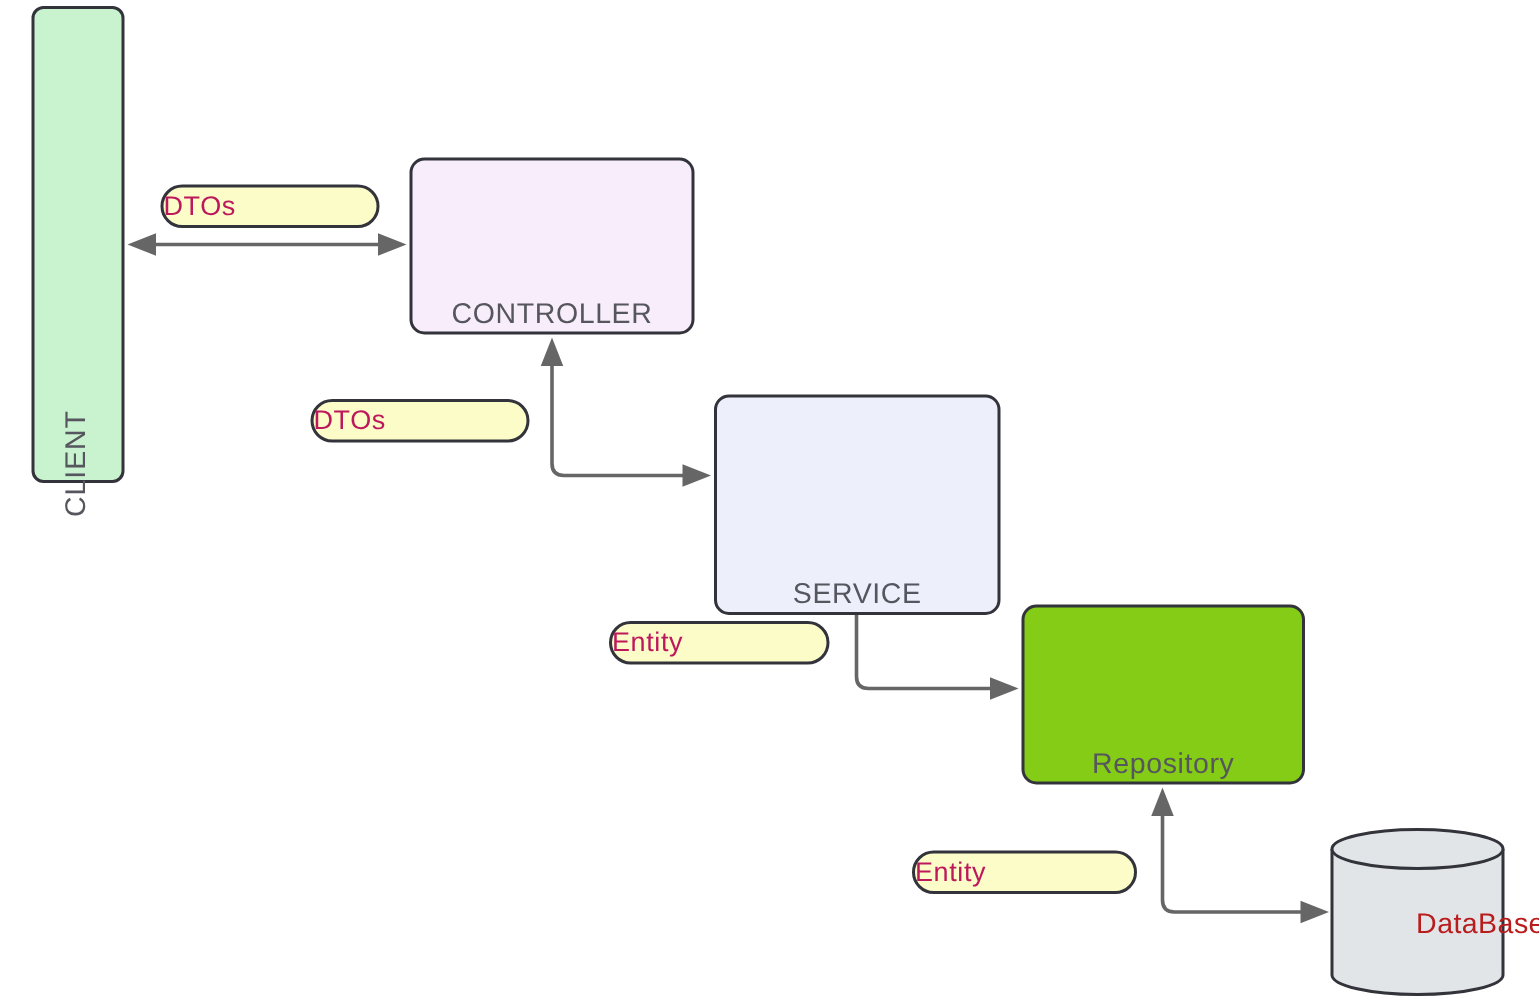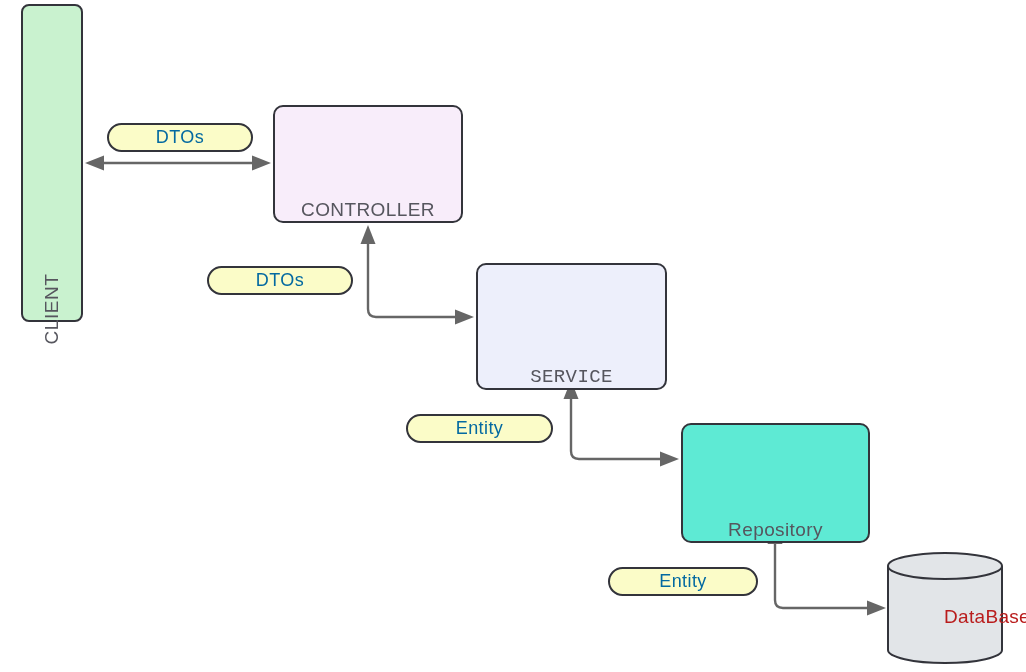--- a/index.html
+++ b/index.html
@@ -32,33 +32,33 @@
   .node-client {
     left: 21px; top: 4px; width: 62px; height: 318px;
     border-radius: 8px;
   }
   .node-client .vlabel {
     transform: rotate(-90deg);
     white-space: nowrap;
     letter-spacing: 0.6px;
   }
   .node-controller { left: 273px; top: 105px; width: 190px; height: 118px; }
-  .node-service    { left: 476px; top: 263px; width: 191px; height: 127px; font-family: Liberation Mono, monospace; }
+  .node-service    { left: 476px; top: 263px; width: 191px; height: 147px; }
   .node-repository { left: 681px; top: 403px; width: 189px; height: 120px; }
   .pill {
     position: absolute;
     box-sizing: border-box;
     height: 29px;
     border: 2px solid #33343b;
     border-radius: 15px;
     background: #fbfcc8;
     display: flex;
     align-items: center;
-    justify-content: center;
-    color: #0369a1;
+    justify-content: flex-start;
+    color: #be185d;
     font-size: 18px;
     letter-spacing: 0.4px;
   }
   .pill-dtos-1   { left: 107px; top: 123px; width: 146px; }
   .pill-dtos-2   { left: 207px; top: 266px; width: 146px; }
   .pill-entity-1 { left: 406px; top: 414px; width: 147px; }
   .pill-entity-2 { left: 608px; top: 567px; width: 150px; }
   .db-label {
     position: absolute;
     left: 928px; top: 606px; width: 118px;
@@ -110,21 +110,21 @@
   </div>
 
   <div class="node node-controller" style="background-color: rgb(248, 237, 250);">
     <span>CONTROLLER</span>
   </div>
 
   <div class="node node-service" style="background-color: rgb(237, 239, 251);">
     <span>SERVICE</span>
   </div>
 
-  <div class="node node-repository" style="background-color: #5eead4; margin-top: 20px;">
+  <div class="node node-repository" style="background-color: #84cc16;">
     <span>Repository</span>
   </div>
 
   <div class="db-label">DataBase</div>
 
   <div class="pill pill-dtos-1" style="background-color: rgb(251, 252, 200);">
     <span>DTOs</span>
   </div>
 
   <div class="pill pill-dtos-2" style="background-color: rgb(251, 252, 200);">

